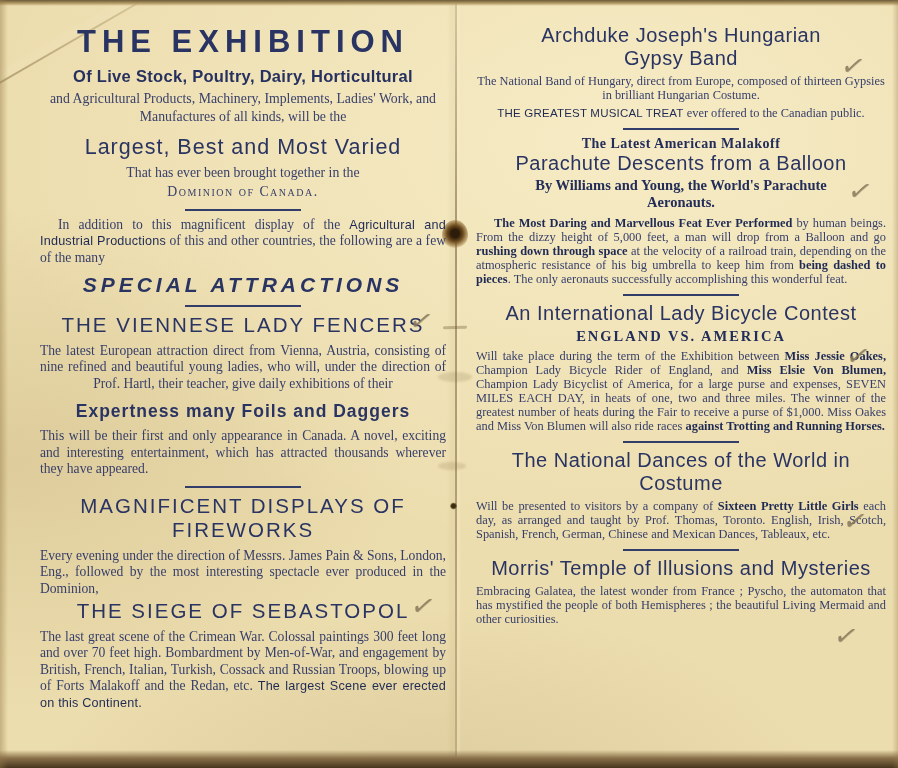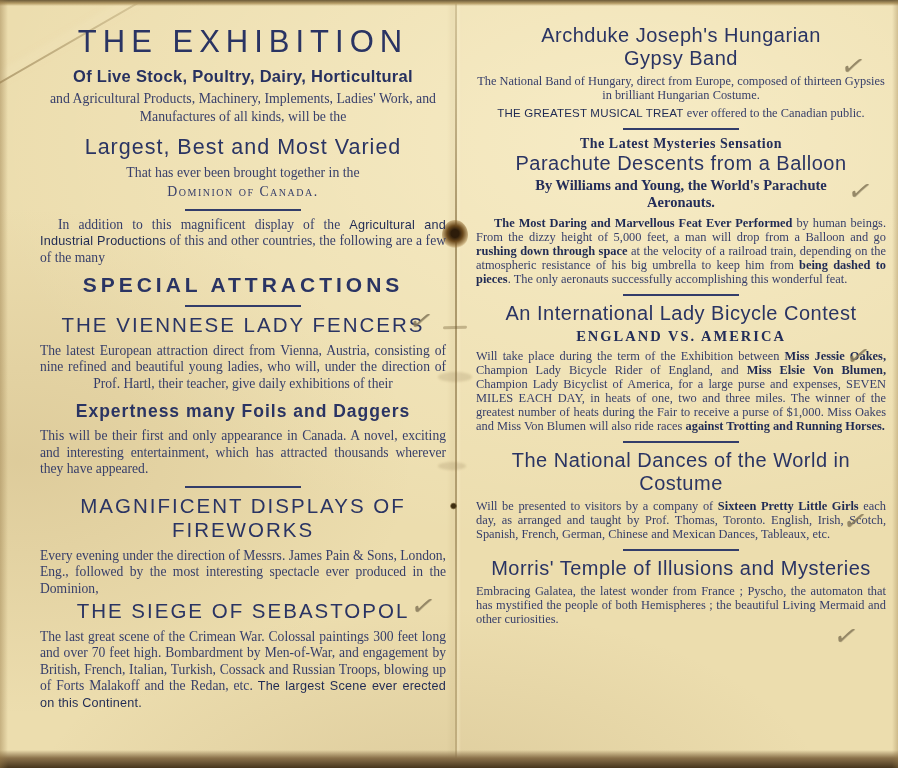--- a/index.html
+++ b/index.html
@@ -40,27 +40,27 @@
   .fold-smudge{ position:absolute; left:438px; top:372px; width:34px; height:10px; border-radius:50%;
           background:rgba(120,100,60,0.18); filter:blur(1px); }
   .fold-smudge.s2 { top:462px; width:28px; height:8px; }
 
   
   .col { position:absolute; top:24px; }
   .col-left  { left:40px;  width:406px; }
   .col-right { left:476px; width:410px; }
 
   h1,h2,h3 { font-family:"Liberation Sans", sans-serif; color:#2a3463; text-align:center; font-weight:normal; }
-  .title    { font-size:31px; font-weight:normal; letter-spacing:6px; white-space:nowrap; }
+  .title    { font-size:31px; font-weight:bold; letter-spacing:6px; white-space:nowrap; }
   .lede     { font-family:"Liberation Sans", sans-serif; font-weight:bold; font-size:16.5px;
               letter-spacing:0.3px; text-align:center; color:#273160; margin-top:7px; }
   .serif-c  { font-size:13.8px; line-height:1.3; text-align:center; margin-top:4px; }
   .smallcaps{ font-variant:small-caps; letter-spacing:1.5px; margin-top:1px; }
   .h-mid    { font-size:21.5px; letter-spacing:1px; margin-top:9px; }
-  .h-attr   { font-size:21px; font-weight:bold; letter-spacing:4px; margin-top:7px; }
+  .h-attr   { font-size:21px; font-weight:bold; letter-spacing:4px; margin-top:7px;font-style:italic; }
   .h-spaced { font-size:20.5px; letter-spacing:2px; margin-top:2px; }
   .h-subbold{ font-size:17.5px; font-weight:bold; letter-spacing:1px; margin-top:9px; }
   .h-title2 { font-size:20px; letter-spacing:0.5px; line-height:1.15; margin:0 auto; }
   .nowrap   { white-space:nowrap; }
   .w330 { max-width:330px; } .w390 { max-width:390px; } .w370 { max-width:370px; }
 
   .rule { width:116px; border-top:2.5px solid #333d6a; margin:8px auto 6px auto; }
 
   .body   { font-size:13.6px; line-height:1.21; text-align:justify; margin-top:6px; color:#363e6a; }
   .body-r { font-size:12.4px; line-height:1.13; text-align:justify; margin-top:4px; color:#363e6a; }
@@ -122,21 +122,21 @@
     <p class="body"><span>The last great scene of the Crimean War.  Colossal paintings 300 feet long and over 70 feet high.  Bombardment by Men-of-War, and engagement by British, French, Italian, Turkish, Cossack and Russian Troops, blowing up of Forts Malakoff and the Redan, etc.  </span><span class="em-sans">The largest Scene ever erected on this Continent.</span></p>
   </div>
 
   <div class="col col-right">
     <h2 class="h-title2 w330">Archduke Joseph's Hungarian Gypsy Band</h2>
     <p class="body-r center">The National Band of Hungary, direct from Europe, composed of thirteen Gypsies in brilliant Hungarian Costume.</p>
     <p class="body-r center"><span class="em-sans">THE GREATEST MUSICAL TREAT</span><span> ever offered to the Canadian public.</span></p>
 
     <div class="rule"></div>
 
-    <p class="kicker">The Latest Mysteries Sensation</p>
+    <p class="kicker">The Latest American Malakoff</p>
     <h2 class="h-title2 nowrap">Parachute Descents from a Balloon</h2>
     <p class="byline">By Williams and Young, the World's Parachute Aeronauts.</p>
     <p class="body-r indent"><span class="em">The Most Daring and Marvellous Feat Ever Performed</span><span> by human beings.  From the dizzy height of 5,000 feet, a man will drop from a Balloon and go </span><span class="em">rushing down through space</span><span> at the velocity of a railroad train, depending on the atmospheric resistance of his big umbrella to keep him from </span><span class="em">being dashed to pieces</span><span>.   The only aeronauts successfully accomplishing this wonderful feat.</span></p>
 
     <div class="rule"></div>
 
     <h2 class="h-title2 w390">An International Lady Bicycle Contest</h2>
     <p class="vs">ENGLAND VS. AMERICA</p>
     <p class="body-r"><span>Will take place during the term of the Exhibition between </span><span class="em">Miss Jessie Oakes,</span><span> Champion Lady Bicycle Rider of England, and </span><span class="em">Miss Elsie Von Blumen,</span><span> Champion Lady Bicyclist of America, for a large purse and expenses, SEVEN MILES EACH DAY, in heats of one, two and three miles.  The winner of the greatest number of heats during the Fair to receive a purse of $1,000.   Miss Oakes and Miss Von Blumen will also ride races </span><span class="em">against Trotting and Running Horses.</span></p>
 

